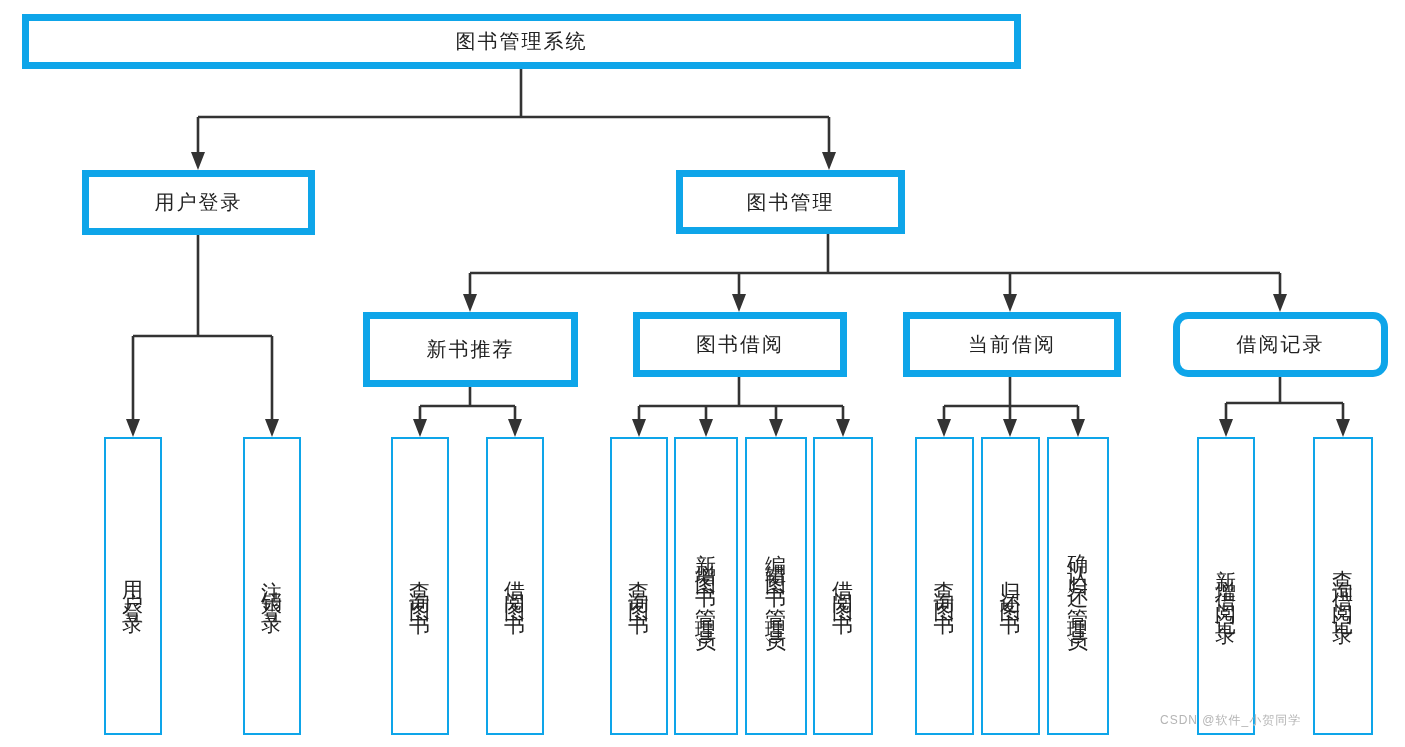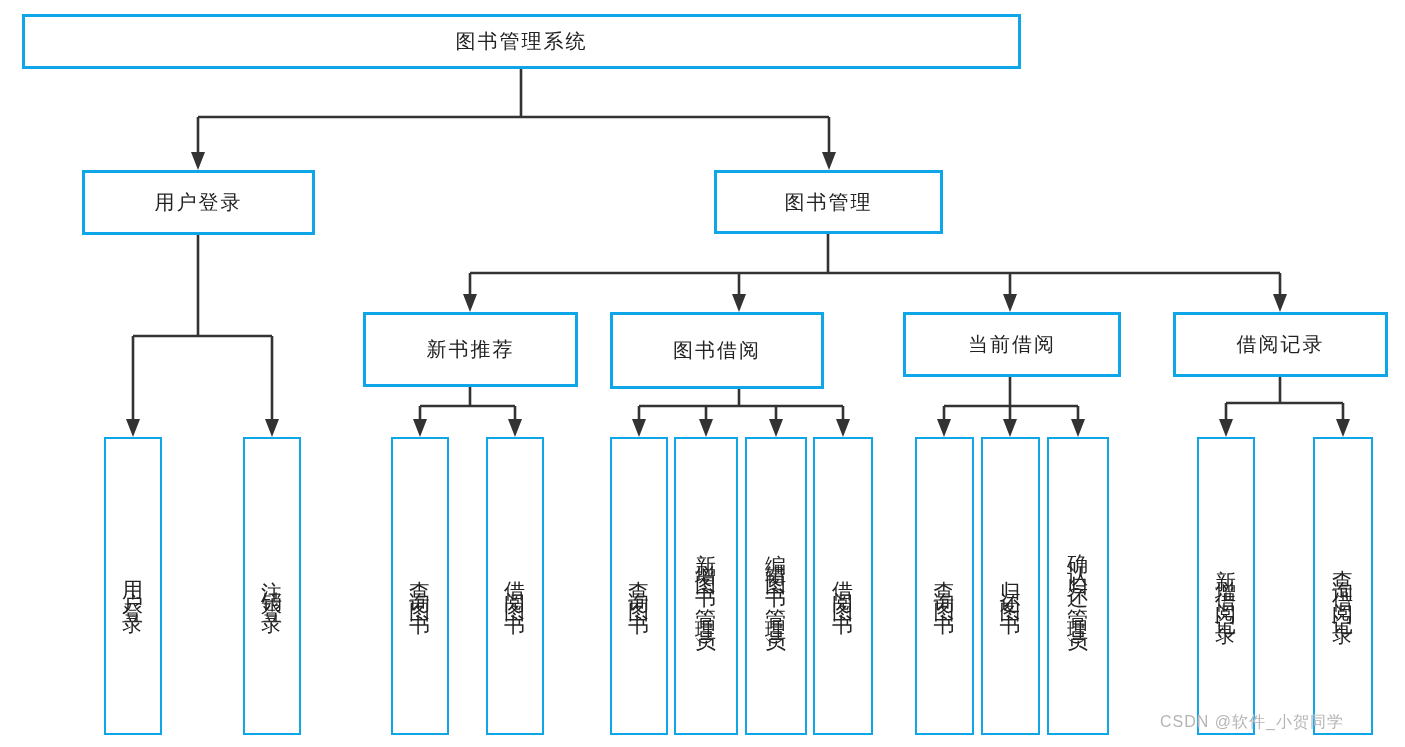--- a/index.html
+++ b/index.html
@@ -17,21 +17,21 @@
   .wires {
     position: absolute;
     left: 0; top: 0;
     width: 1405px; height: 747px;
     pointer-events: none;
   }
   .box {
     position: absolute;
     box-sizing: border-box;
     background: #ffffff;
-    border: 3px solid #0ea5e9;
+    border: 7px solid #0ea5e9;
     display: flex;
     align-items: center;
     justify-content: center;
     color: #222222;
   }
   .hbox {
     font-size: 20px;
     letter-spacing: 2px;
     font-weight: 400;
     white-space: nowrap;
@@ -45,21 +45,21 @@
     font-size: 21px;
     line-height: 1;
     letter-spacing: 11px;
     color: #222222;
     white-space: nowrap;
   }
   .watermark {
     position: absolute;
     left: 1160px;
     top: 712px;
-    font-size: 16px;
+    font-size: 12px;
     color: #b5b5b5;
     letter-spacing: 1px;
     white-space: nowrap;
     z-index: 5;
     text-shadow: 0 0 1px #ffffff;
   }
 </style>
 </head>
 <body>
 
@@ -96,34 +96,34 @@
              M1336,419 L1350,419 L1343,437 Z"></path>
   </svg>
 
   <div class="box hbox" style="left:22px; top:14px; width:999px; height:55px;">
     <span>图书管理系统</span>
   </div>
 
   <div class="box hbox" style="left:82px; top:170px; width:233px; height:65px;">
     <span>用户登录</span>
   </div>
-  <div class="box hbox" style="left:714px; top:170px; width:229px; height:64px;">
+  <div class="box hbox" style="left:676px; top:170px; width:229px; height:64px;">
     <span>图书管理</span>
   </div>
 
   <div class="box hbox" style="left:363px; top:312px; width:215px; height:75px;">
     <span>新书推荐</span>
   </div>
-  <div class="box hbox" style="left:610px; top:312px; width:214px; height:77px;">
+  <div class="box hbox" style="left:633px; top:312px; width:214px; height:65px;">
     <span>图书借阅</span>
   </div>
   <div class="box hbox" style="left:903px; top:312px; width:218px; height:65px;">
     <span>当前借阅</span>
   </div>
-  <div class="box hbox" style="left:1173px; top:312px; width:215px; height:65px;">
+  <div class="box hbox" style="left:1173px; top:312px; width:215px; height:65px;border-radius:15px;">
     <span>借阅记录</span>
   </div>
 
   <div class="box vbox" style="left:104px; top:437px; width:58px; height:298px;">
     <span class="vtext">用户登录</span>
   </div>
   <div class="box vbox" style="left:243px; top:437px; width:58px; height:298px;">
     <span class="vtext">注销登录</span>
   </div>
 

